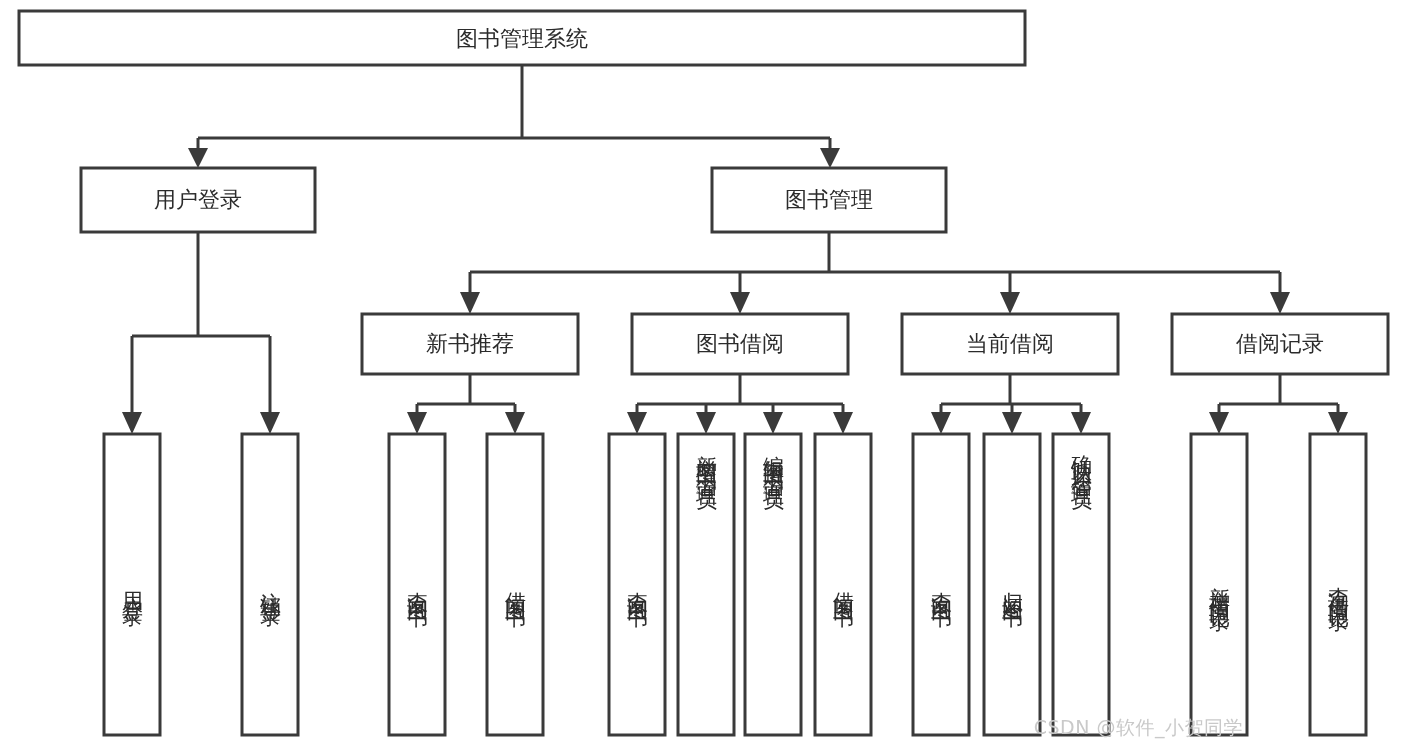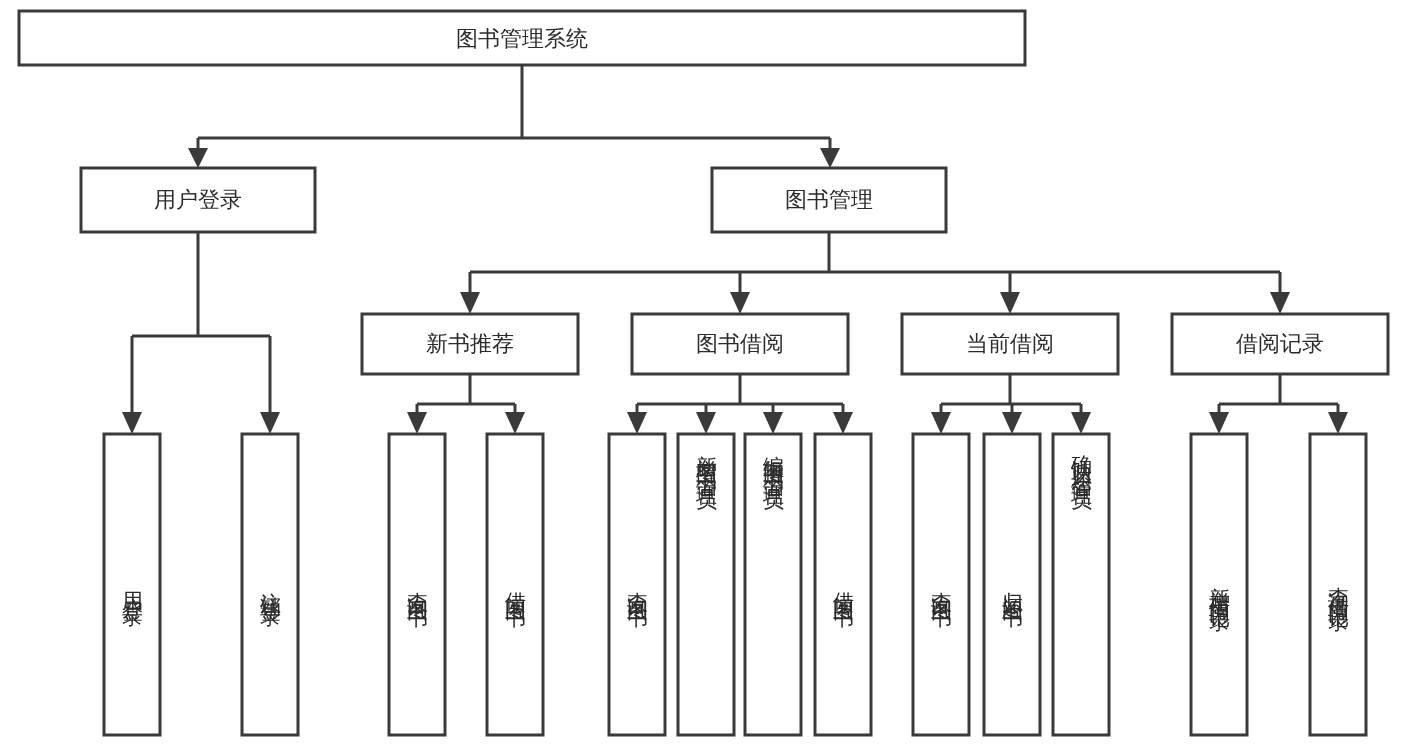--- a/index.html
+++ b/index.html
@@ -247,13 +247,14 @@
   <div class="vlabel-wrap" style="left:1053px; top:434px; width:56px; height:301px; align-items:flex-start;">
     <span class="vlabel" style="padding-top:4px;">确认归还（管理员）</span>
   </div>
   <div class="vlabel-wrap" style="left:1191px; top:434px; width:56px; height:301px;">
     <span class="vlabel">新增借阅记录</span>
   </div>
   <div class="vlabel-wrap" style="left:1310px; top:434px; width:56px; height:301px;">
     <span class="vlabel">查询借阅记录</span>
   </div>
 
+  <div class="watermark">CSDN @软件_小贺同学</div>
 </div>
 
 </body></html>

